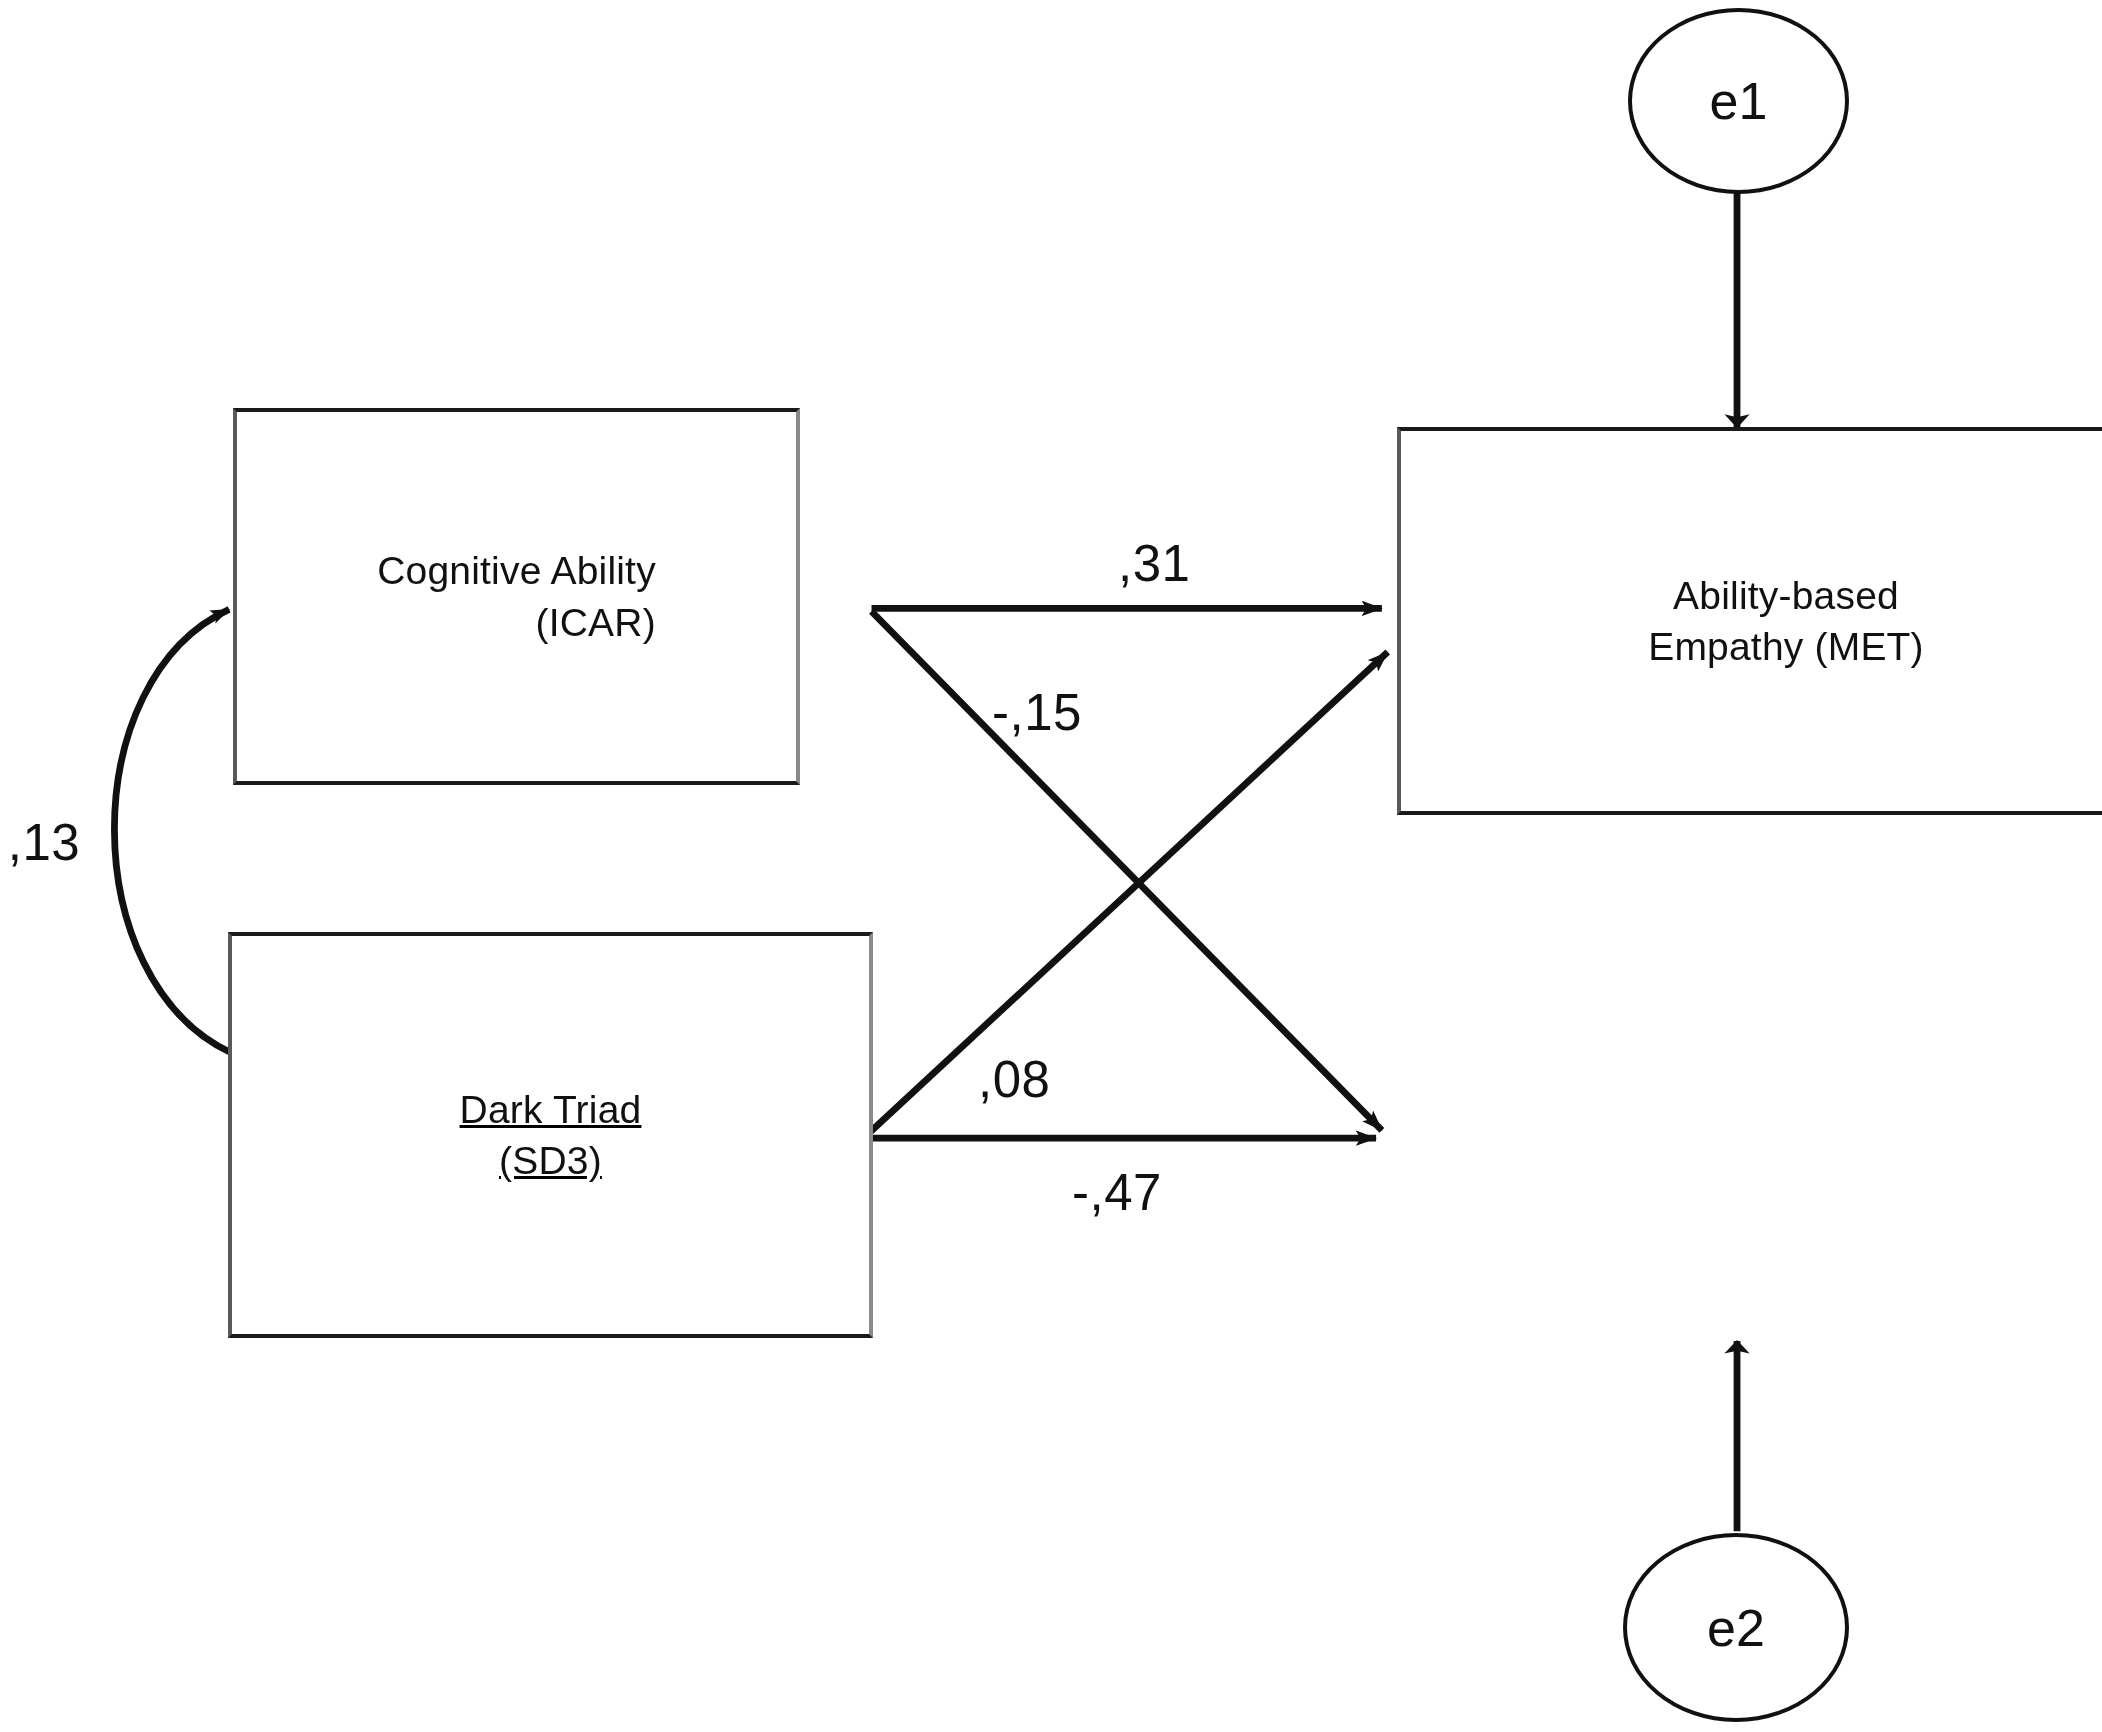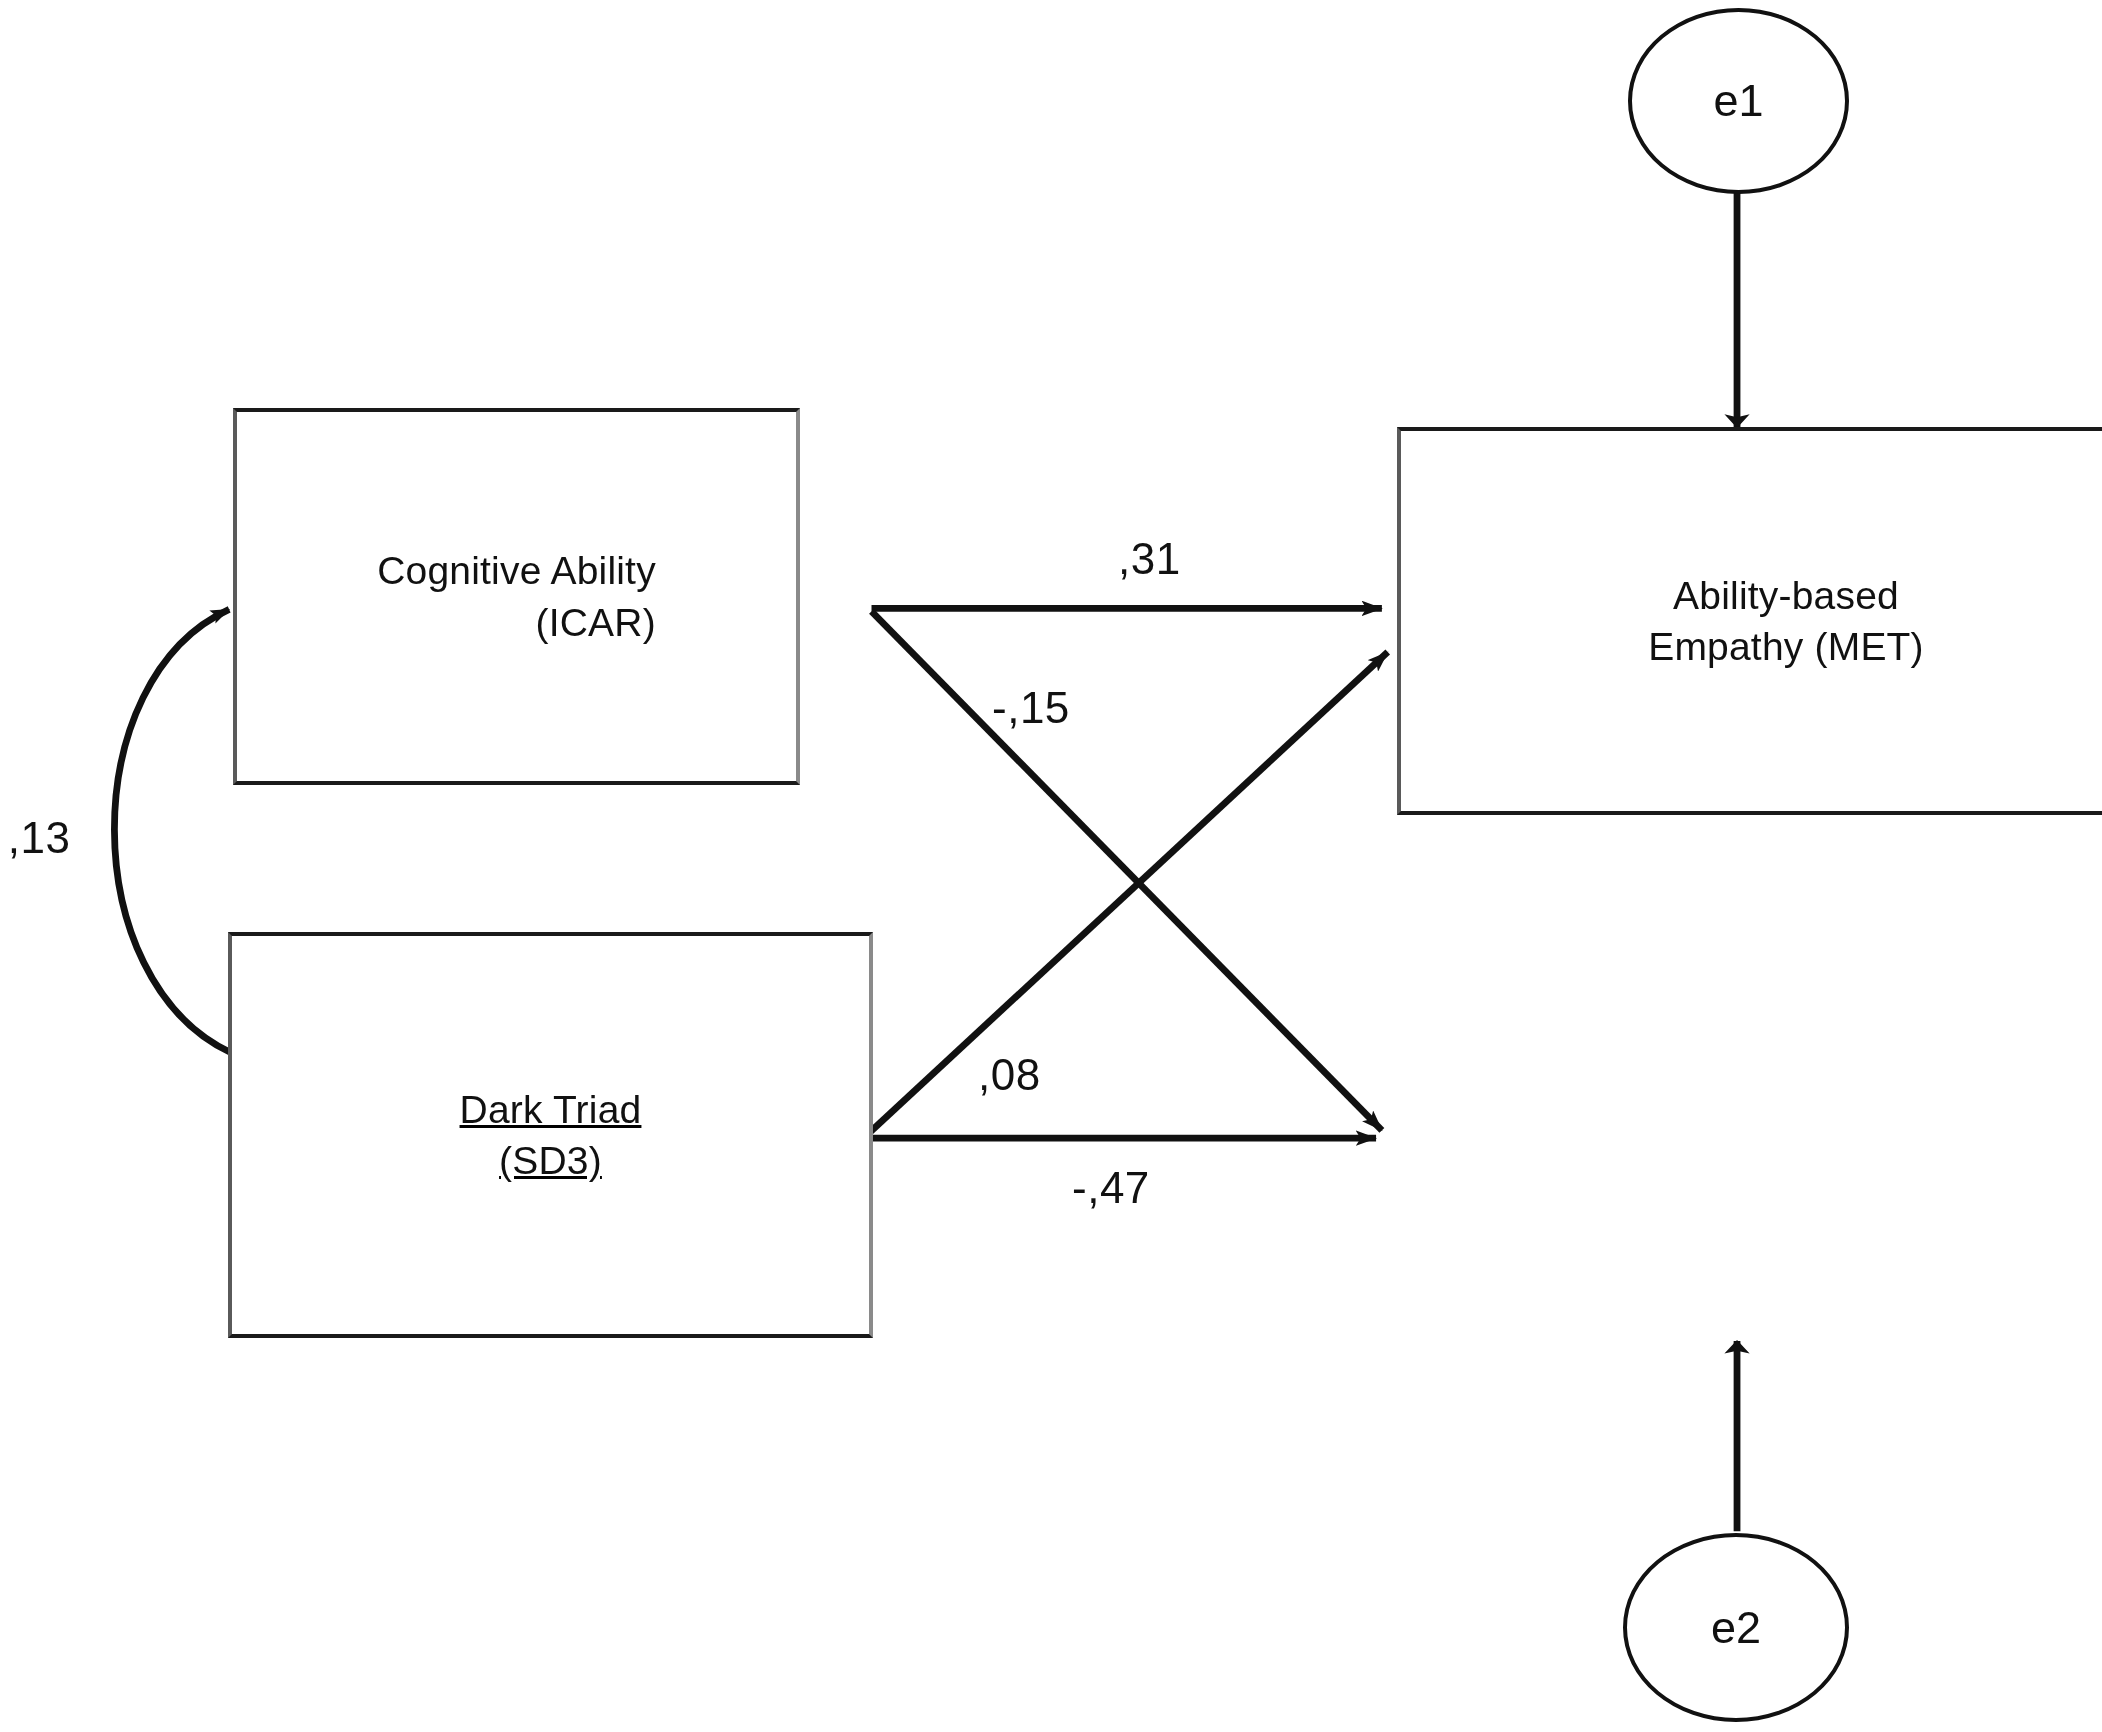--- a/index.html
+++ b/index.html
@@ -48,26 +48,26 @@
     position: absolute;
     border: 4.9px solid #111111;
     border-radius: 50%;
     background: #ffffff;
     box-sizing: border-box;
     display: flex;
     align-items: center;
     justify-content: center;
   }
   .err-label {
-    font-size: 45px;
+    font-size: 52px;
     color: #111111;
   }
   .coef {
     position: absolute;
-    font-size: 44px;
+    font-size: 51px;
     color: #111111;
     white-space: nowrap;
     letter-spacing: 0.5px;
   }
 </style>
 </head>
 <body>
 
 <div id="diagram-root">
 

